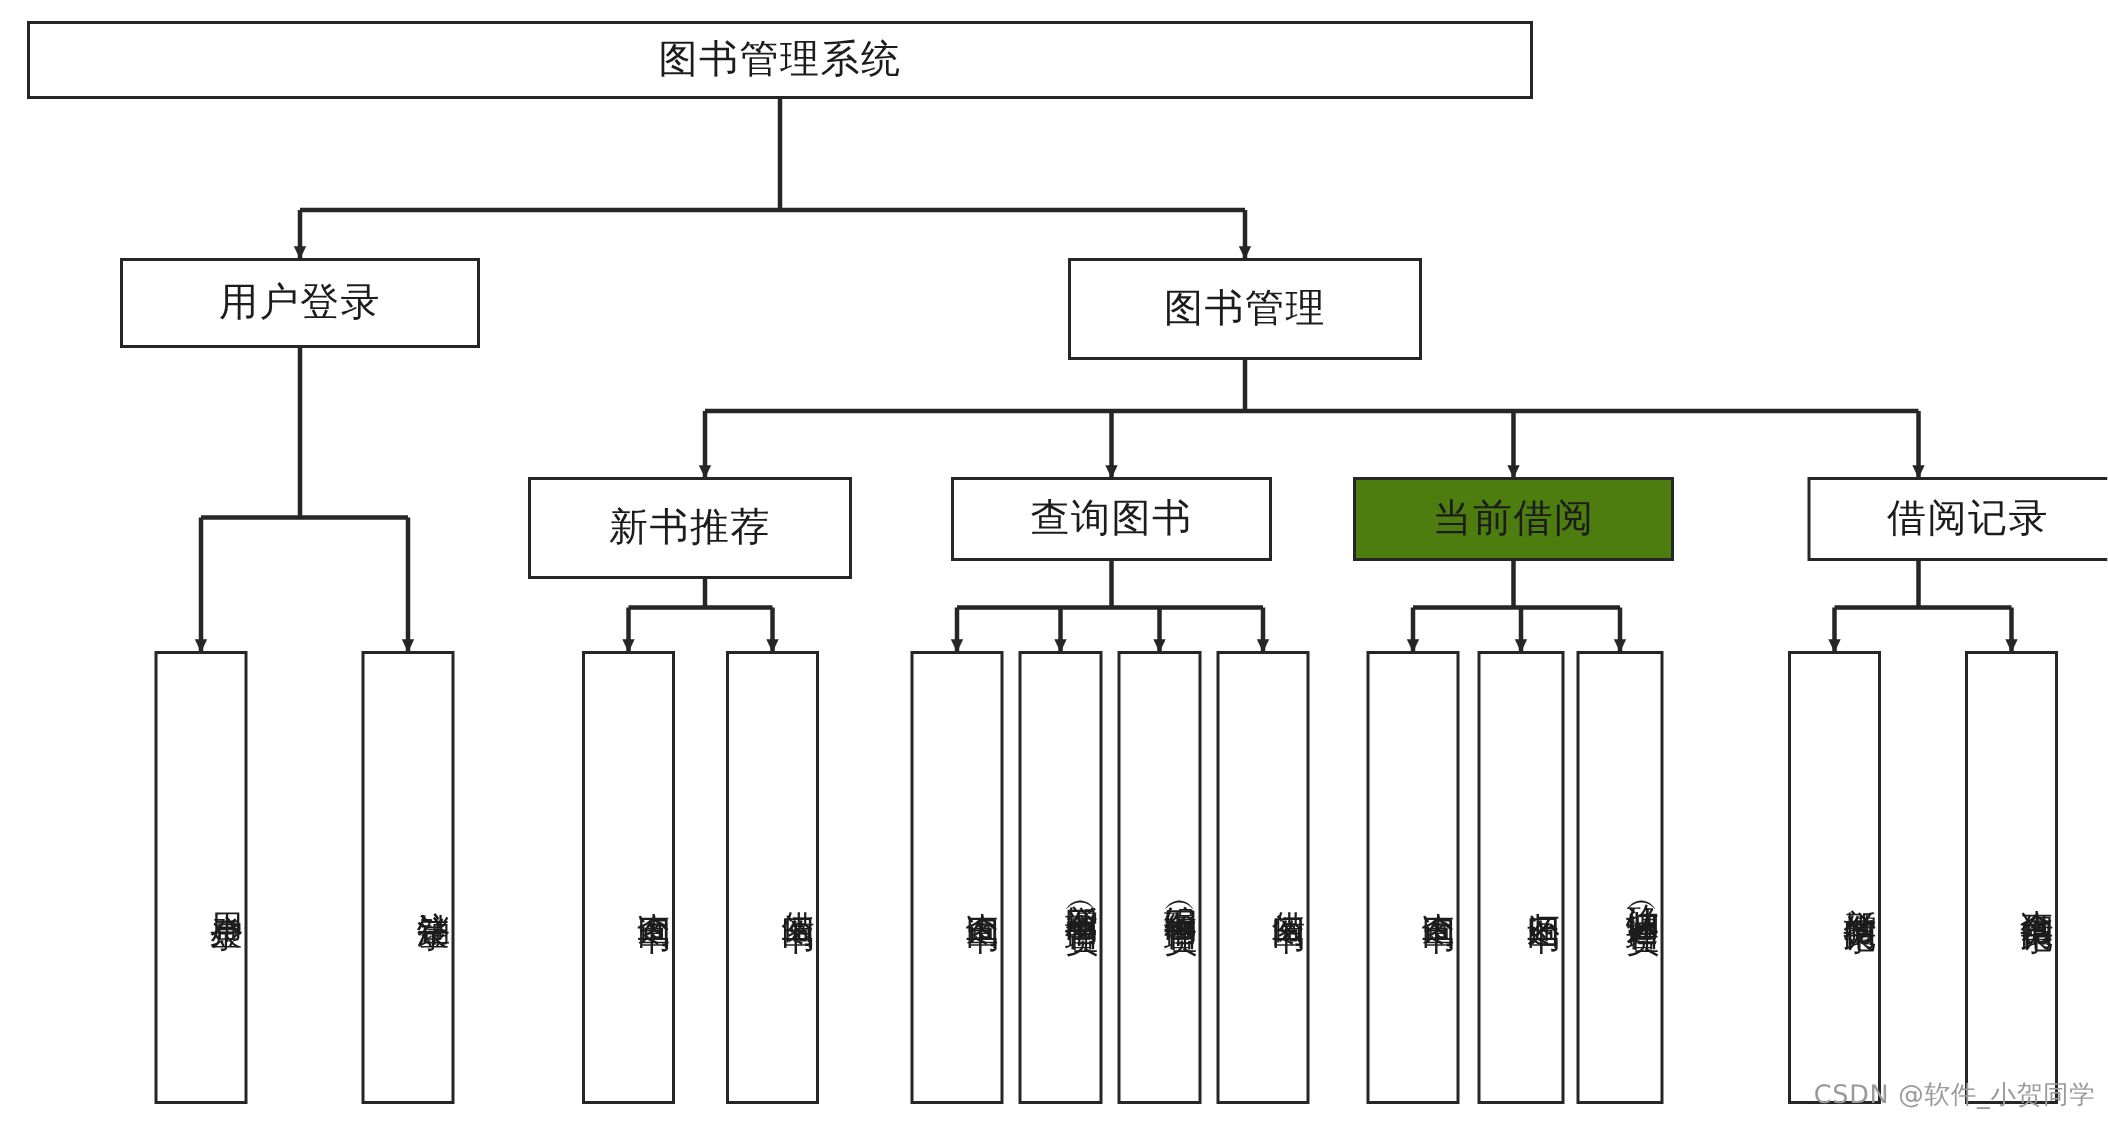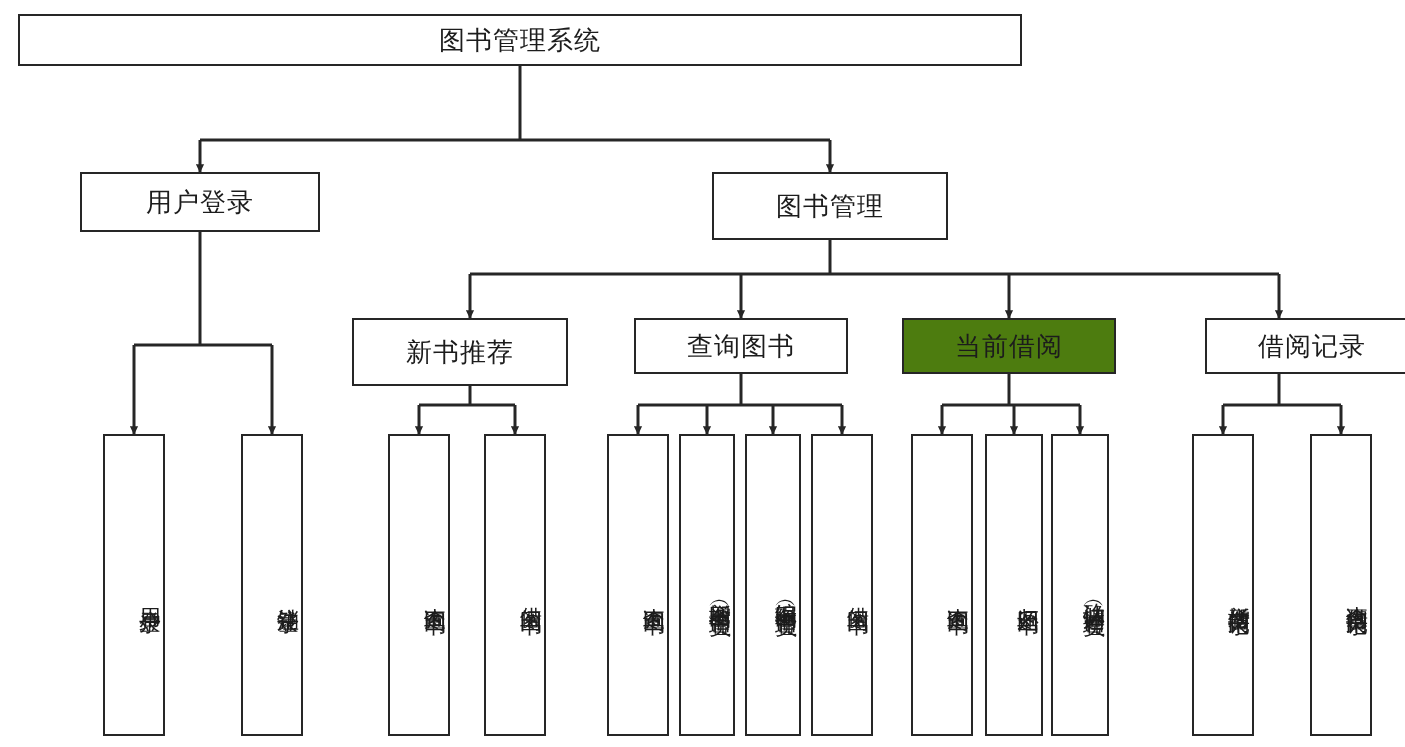--- a/index.html
+++ b/index.html
@@ -170,14 +170,15 @@
         <span class="node-label">确认归还（管理员）</span>
       </div>
       <div class="node vert" style="left: 1192px; top: 434px; width: 62px; height: 302px; border-color: rgb(38, 38, 38); background: rgb(255, 255, 255); color: rgb(28, 28, 28);">
         <span class="node-label">新增借阅记录</span>
       </div>
       <div class="node vert" style="left: 1310px; top: 434px; width: 62px; height: 302px; border-color: rgb(38, 38, 38); background: rgb(255, 255, 255); color: rgb(28, 28, 28);">
         <span class="node-label">查询借阅记录</span>
       </div>
     </div>
 
+  <div id="watermark">CSDN @软件_小贺同学</div>
 
 </div>
 
 </body></html>

